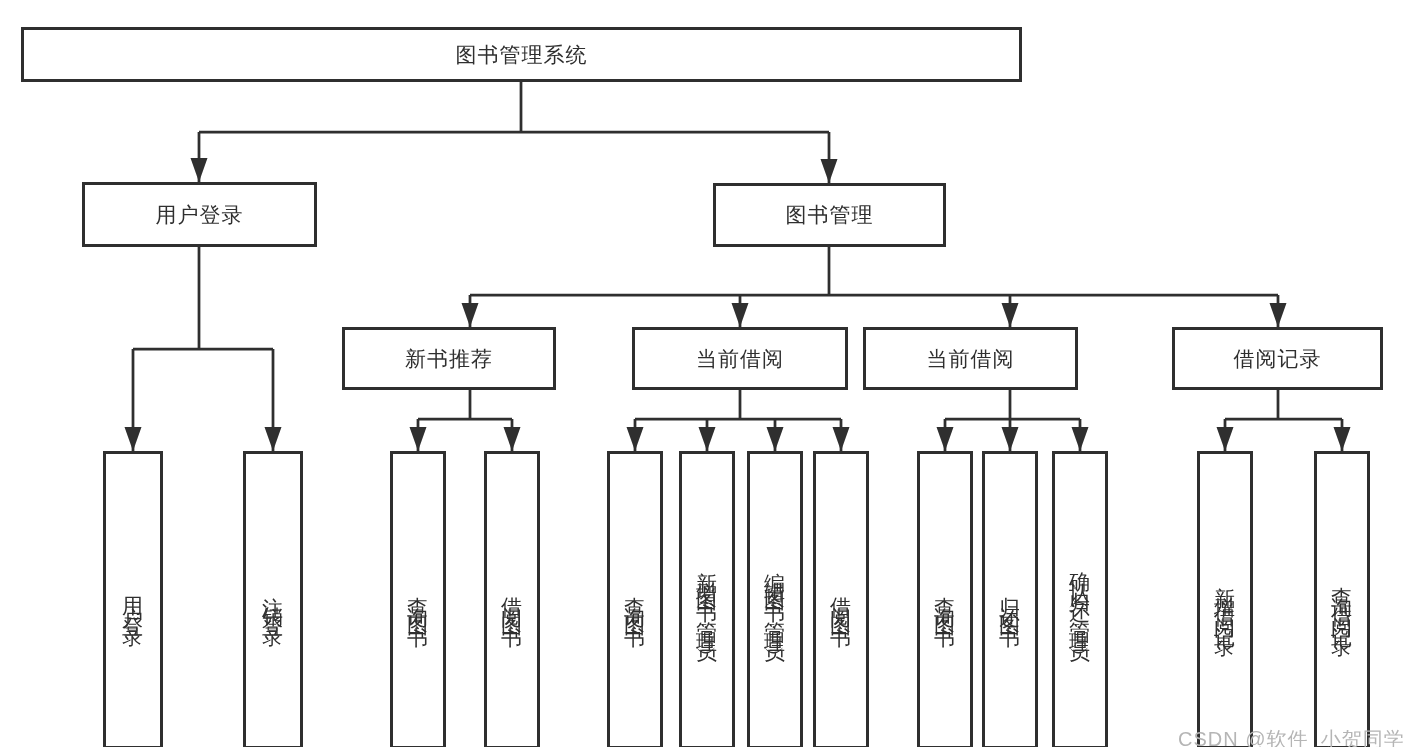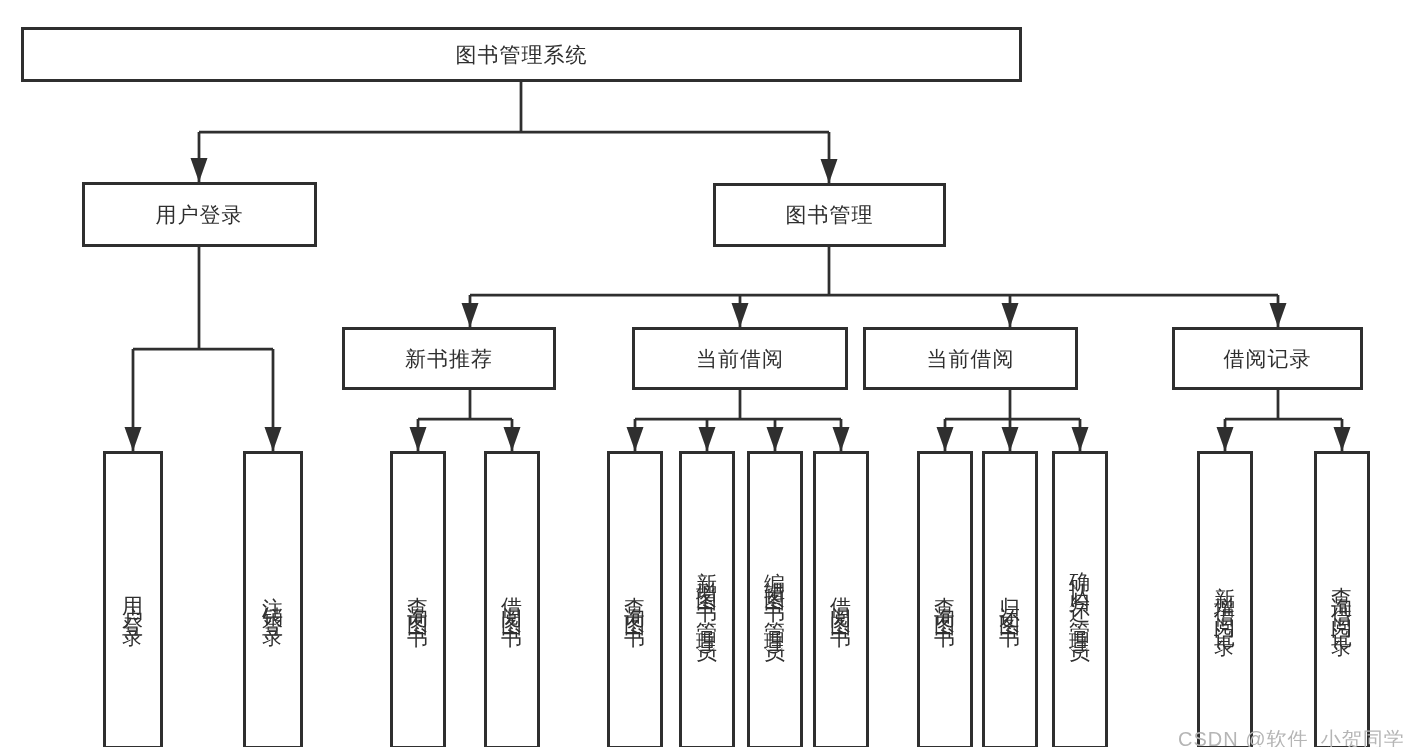--- a/index.html
+++ b/index.html
@@ -112,21 +112,21 @@
   </svg>
 
   <div class="box hbox" style="left:21px; top:13px; width:1001px; height:55px;">图书管理系统</div>
 
   <div class="box hbox" style="left:82px; top:168px; width:235px; height:65px;">用户登录</div>
   <div class="box hbox" style="left:713px; top:169px; width:233px; height:64px;">图书管理</div>
 
   <div class="box hbox" style="left:342px; top:313px; width:214px; height:63px;">新书推荐</div>
   <div class="box hbox" style="left:632px; top:313px; width:216px; height:63px;">当前借阅</div>
   <div class="box hbox" style="left:863px; top:313px; width:215px; height:63px;">当前借阅</div>
-  <div class="box hbox" style="left:1172px; top:313px; width:191px; height:63px;">借阅记录</div>
+  <div class="box hbox" style="left:1172px; top:313px; width:211px; height:63px;">借阅记录</div>
 
   <div class="box vbox" style="left:103px; top:437px; width:60px; height:298px;">用户登录</div>
   <div class="box vbox" style="left:243px; top:437px; width:60px; height:298px;">注销登录</div>
 
   <div class="box vbox" style="left:390px; top:437px; width:56px; height:298px;">查询图书</div>
   <div class="box vbox" style="left:484px; top:437px; width:56px; height:298px;">借阅图书</div>
 
   <div class="box vbox" style="left:607px; top:437px; width:56px; height:298px;">查询图书</div>
   <div class="box vbox" style="left:679px; top:437px; width:56px; height:298px;">新增图书（管理员）</div>
   <div class="box vbox" style="left:747px; top:437px; width:56px; height:298px;">编辑图书（管理员）</div>

